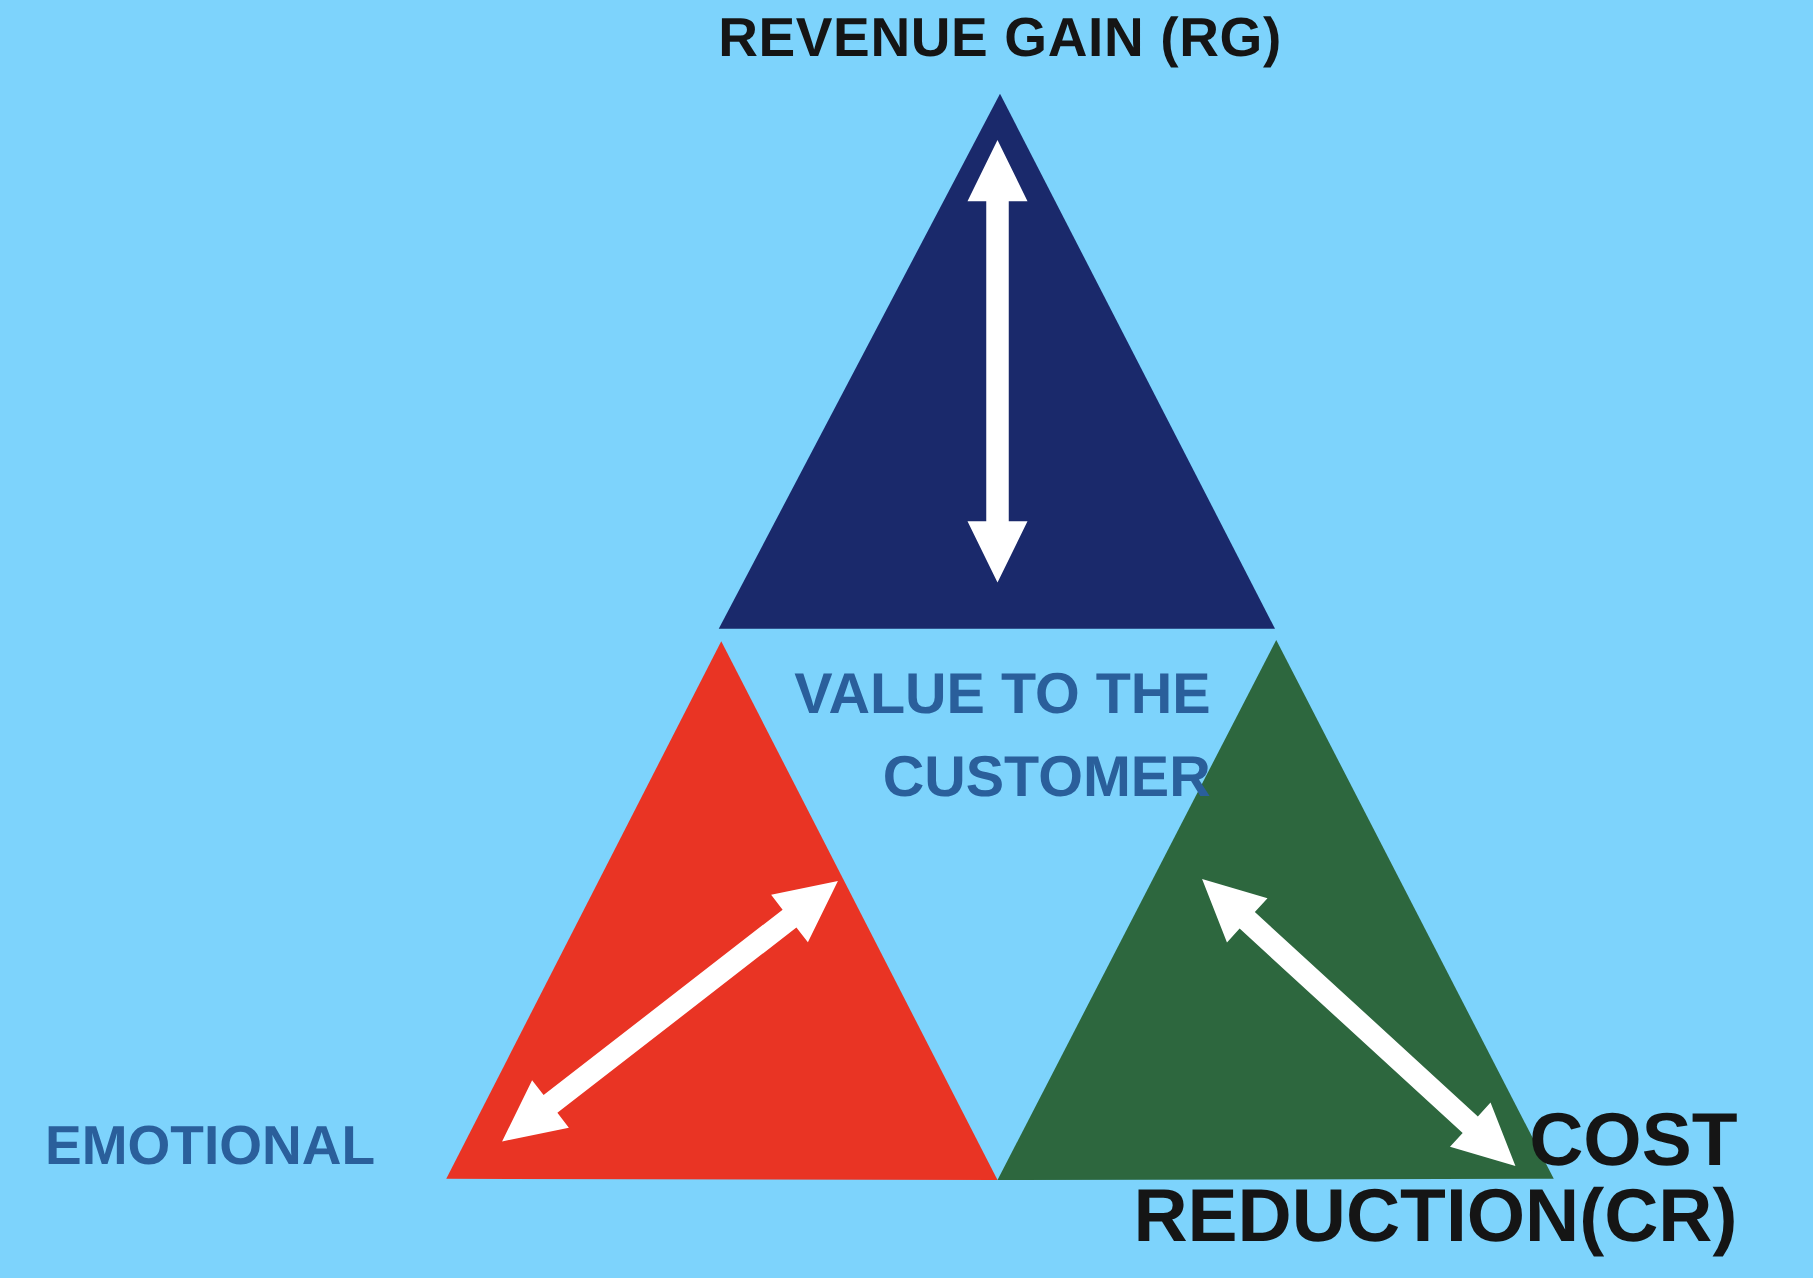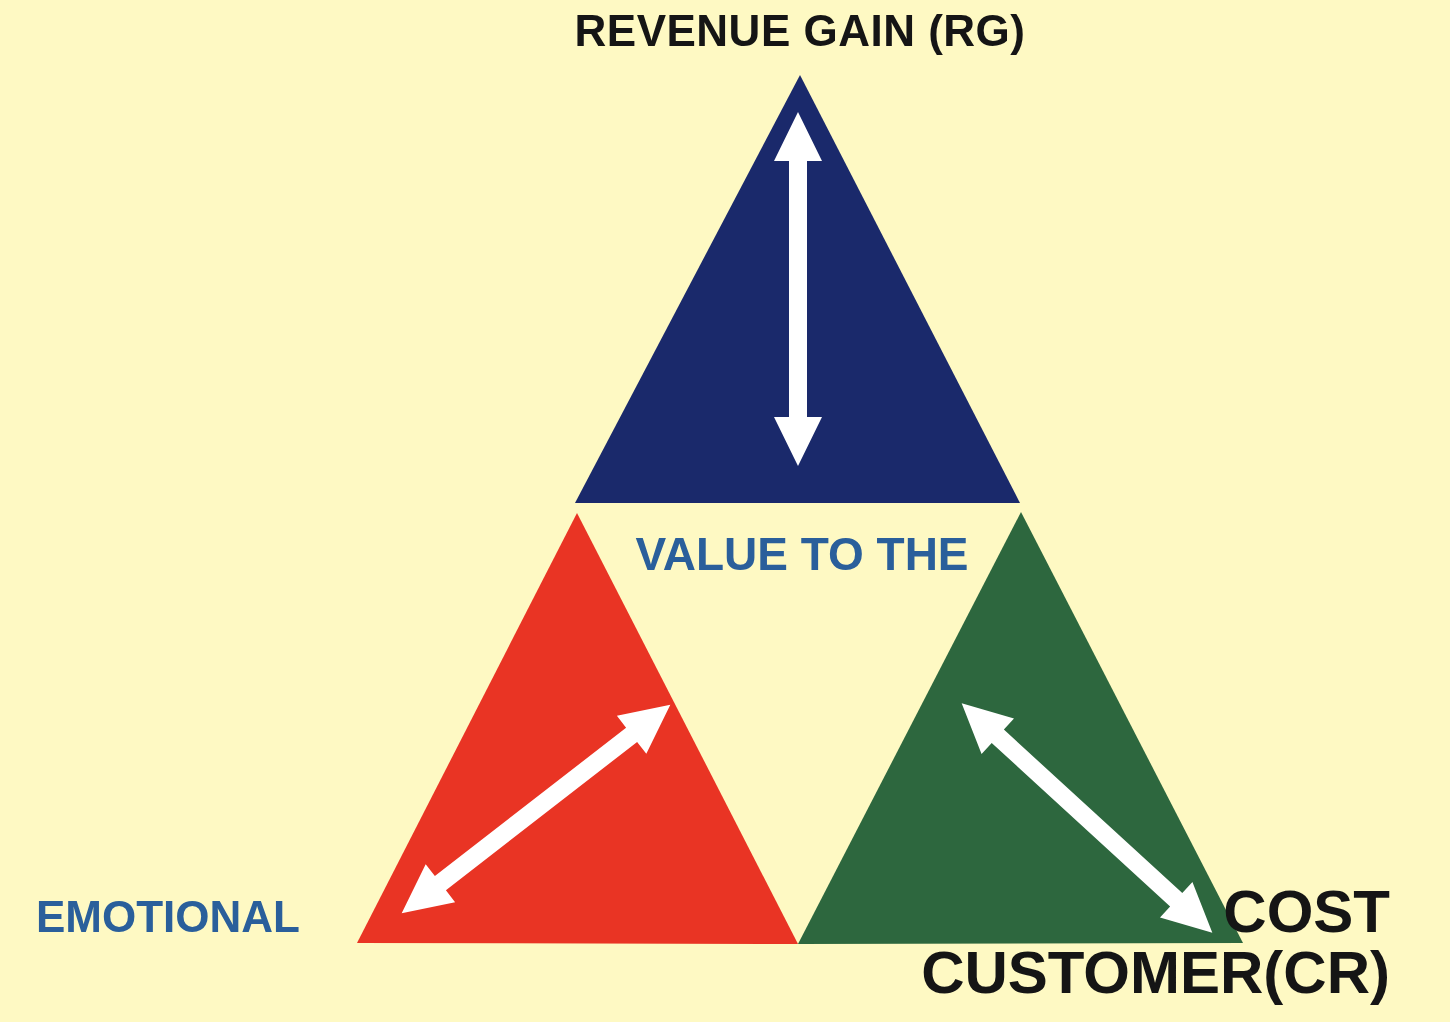--- a/index.html
+++ b/index.html
@@ -5,21 +5,21 @@
   html, body {
     margin: 0;
     padding: 0;
     background: #ffffff;
     font-family: "Liberation Sans", sans-serif;
   }
   .stage {
     position: relative;
     width: 1450px;
     height: 1022px;
-    background: #fef9c3;
+    background: #7dd3fc;
     overflow: hidden;
   }
   .stage svg {
     position: absolute;
     left: 0;
     top: 0;
     width: 1450px;
     height: 1022px;
     display: block;
   }
@@ -76,24 +76,25 @@
 
     <polygon transform="translate(536,809) rotate(-37.8)" points="-170,0 -121,-24 -121,-9 121,-9 121,-24 170,0 121,24 121,9 -121,9 -121,24" fill="#ffffff"></polygon>
 
     <polygon transform="translate(1087,818) rotate(42.5)" points="-170,0 -121,-24 -121,-9 121,-9 121,-24 170,0 121,24 121,9 -121,9 -121,24" fill="#ffffff"></polygon>
   </svg>
 
   <div class="label label-title" style="color: rgb(21, 21, 21);">REVENUE GAIN (RG)</div>
 
   <div class="label label-center" style="color: rgb(42, 95, 155); text-align: right;">
     <div>VALUE TO THE</div>
+    <div>CUSTOMER</div>
   </div>
 
   <div class="label label-bottom-left" style="color: rgb(42, 95, 155);">
     <div>EMOTIONAL</div>
   </div>
 
   <div class="label label-bottom-right" style="color: rgb(21, 21, 21);">
     <div>COST</div>
-    <div>CUSTOMER(CR)</div>
+    <div>REDUCTION(CR)</div>
   </div>
 
 </div>
 
 </body></html>

